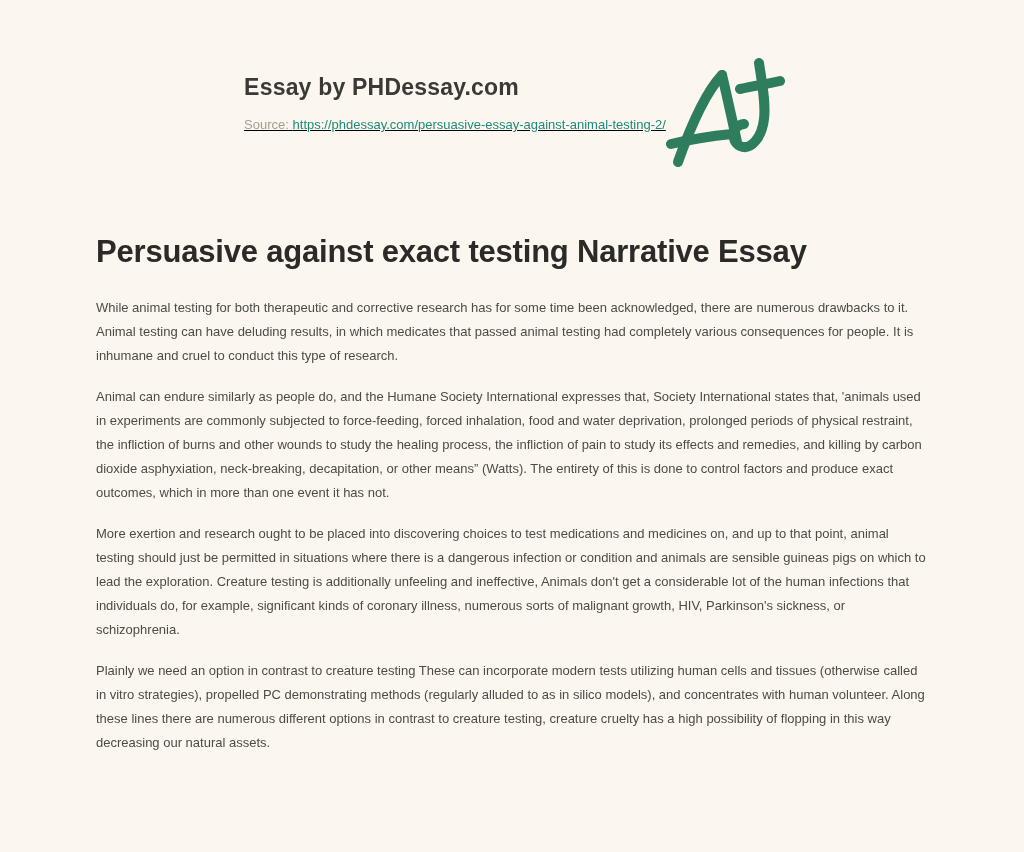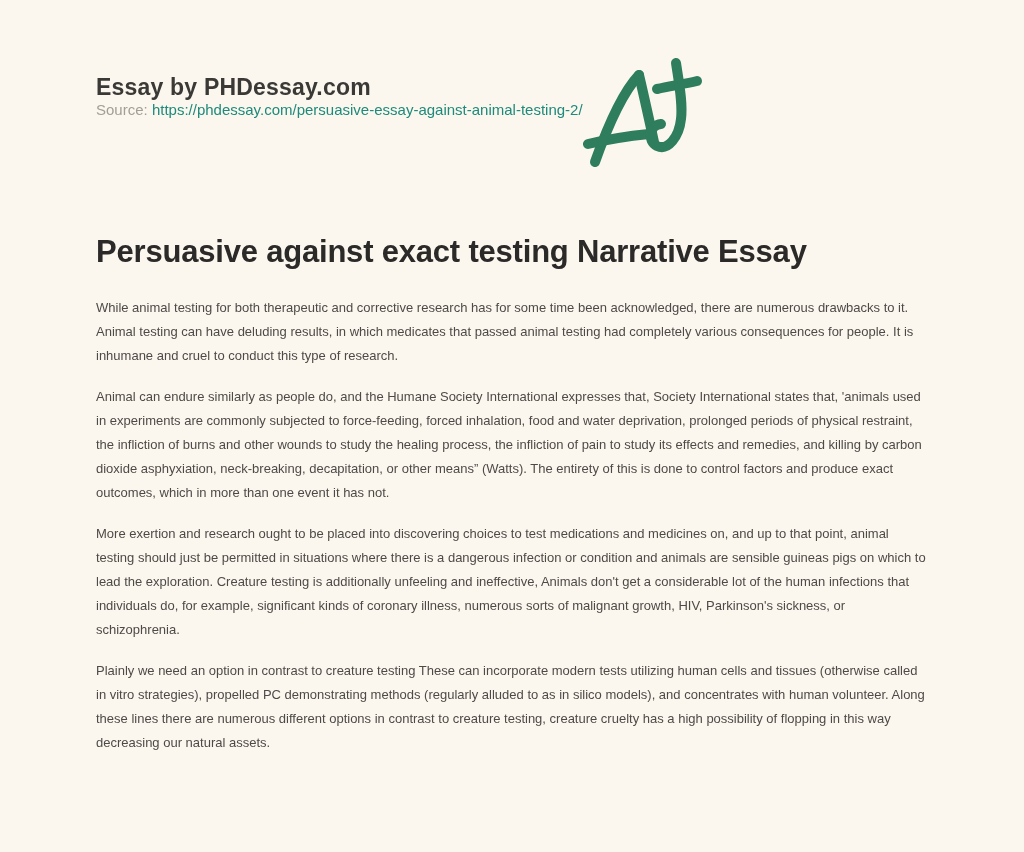--- a/index.html
+++ b/index.html
@@ -14,32 +14,34 @@
     overflow: hidden;
   }
   .page {
     box-sizing: border-box;
     width: 1024px;
     height: 852px;
     padding: 74px 96px 0 96px;
   }
   .header {
     display: flex;
-    justify-content: flex-start;
+    justify-content: center;
     align-items: flex-start;
   }
   .site-title {
     margin: 0;
     font-size: 23px;
     font-weight: 700;
     color: #3A3936;
     letter-spacing: 0.2px;
   }
   .source-line {
-    font-size: 15px;
+    margin-top: 16px;
+    font-size: 13px;
+    text-decoration: underline;
   }
   .source-label {
     color: #A39E95;
   }
   .source-link {
     color: #1E8A7B;
     text-decoration: none;
     cursor: pointer;
   }
   .logo {

